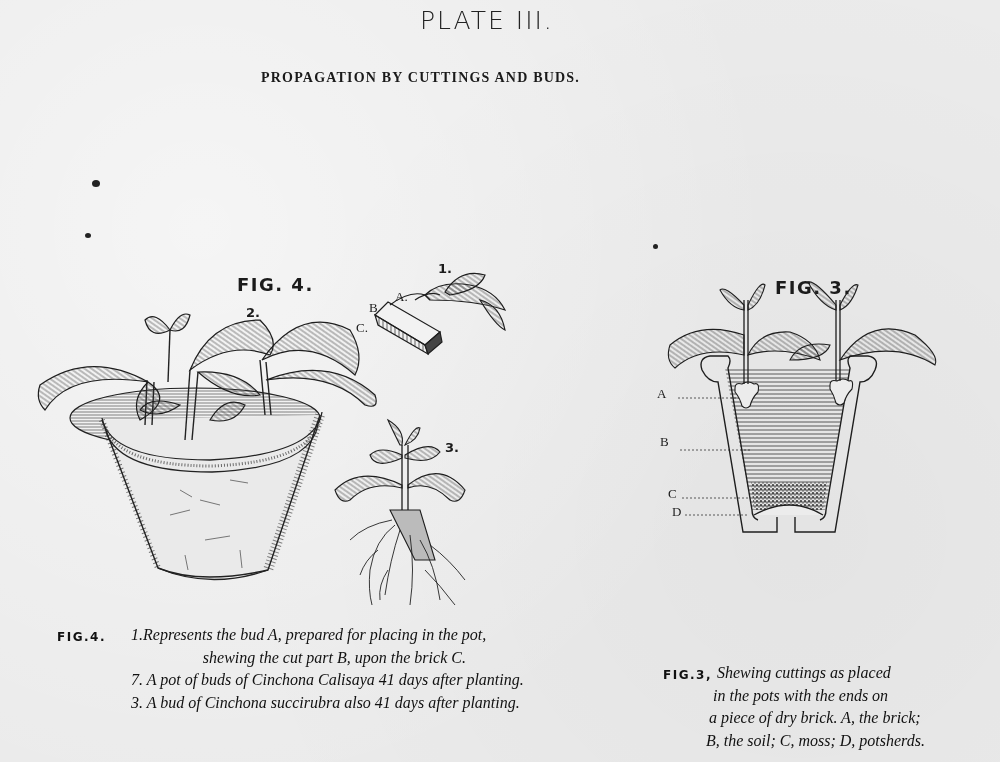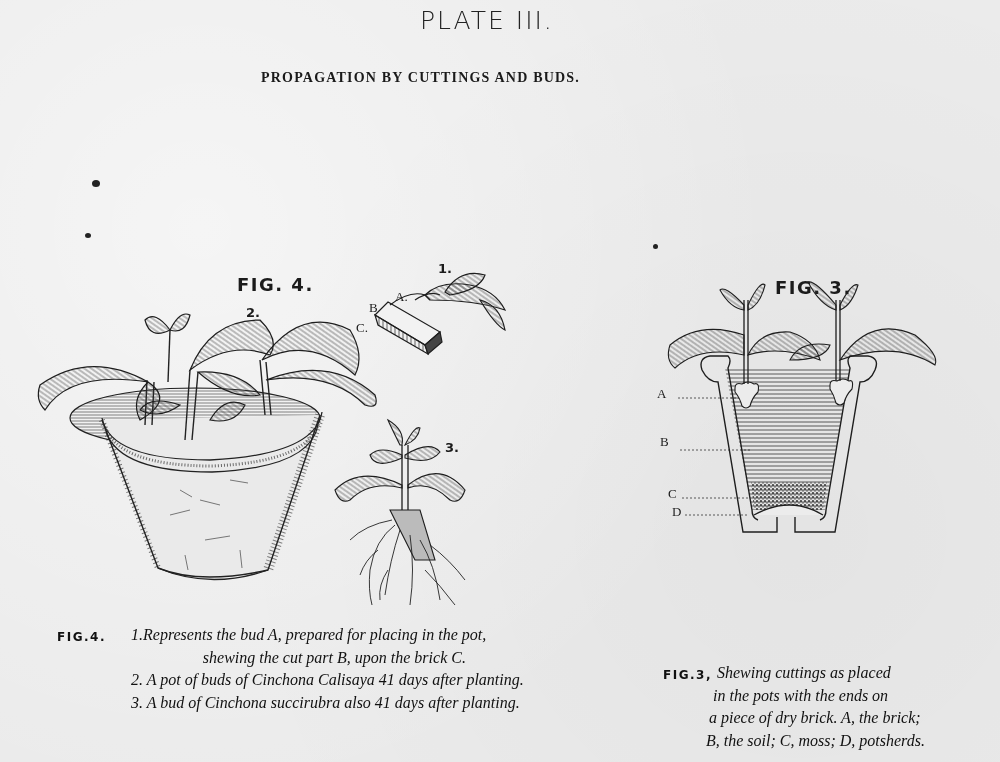--- a/index.html
+++ b/index.html
@@ -239,21 +239,21 @@
       <path d="M 108 45 Q 120 20 125 25 Q 120 45 108 50 Z"></path>
       <path d="M 196 45 Q 175 20 168 22 Q 180 45 196 50 Z"></path>
       <path d="M 200 45 Q 212 22 218 25 Q 212 45 200 50 Z"></path>
     </g>
   </svg>
 
   <div class="caption" style="left:30px; top:624px;margin-left:27px;">
     <span class="fig-tag" style="position:absolute; left:0; top:2px;">FIG.4.</span>
     <span class="line" style="margin-left:74px;">1.Represents the bud A, prepared for placing in the pot,</span>
     <span class="line" style="margin-left:88px;text-align:center;">shewing the cut part B, upon the brick C.</span>
-    <span class="line" style="margin-left:74px;">2. A pot of buds of Cinchona Calisaya 41 days after planting.</span>
+    <span class="line" style="margin-left:74px;">7. A pot of buds of Cinchona Calisaya 41 days after planting.</span>
     <span class="line" style="margin-left:74px;">3. A bud of Cinchona succirubra also 41 days after planting.</span>
   </div>
 
   <div class="caption" style="left:663px; top:662px;">
     <span class="fig-tag" style="position:absolute; left:0; top:2px;">FIG.3,</span>
     <span class="line" style="margin-left:54px;">Shewing cuttings as placed</span>
     <span class="line" style="margin-left:50px;">in the pots with the ends on</span>
     <span class="line" style="margin-left:46px;">a piece of dry brick. A, the brick;</span>
     <span class="line" style="margin-left:43px;">B, the soil; C, moss; D, potsherds.</span>
   </div>

